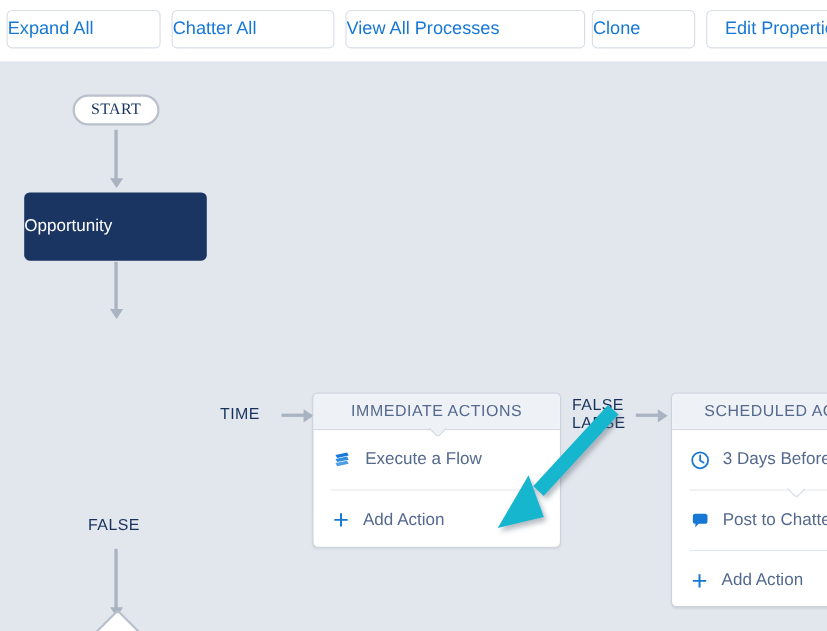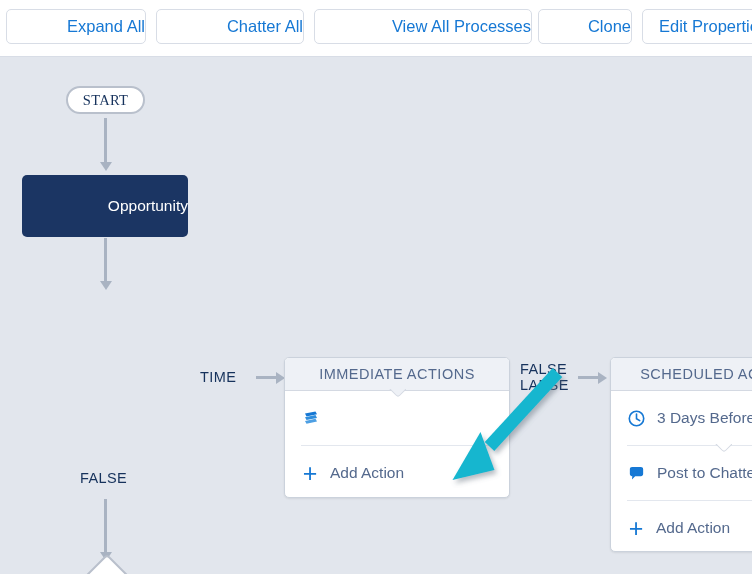--- a/index.html
+++ b/index.html
@@ -36,21 +36,21 @@
     position: absolute;
     top: 9px;
     height: 35px;
     box-sizing: border-box;
     background: #ffffff;
     border: 1px solid #d8dde6;
     border-radius: 5px;
     color: #1678d4;
     font-size: 16.5px;
     line-height: 33px;
-    text-align: right;
+    text-align: left;
     white-space: nowrap;
     cursor: pointer;
     overflow: hidden;
   }
 
   
   .canvas {
     position: absolute;
     left: 0;
     top: 58px;
@@ -85,21 +85,21 @@
     left: 22px;
     top: 117px;
     width: 166px;
     height: 62px;
     box-sizing: border-box;
     background: #1b3563;
     border-radius: 5px;
     color: #ffffff;
     font-size: 15.5px;
     line-height: 62px;
-    text-align: right;
+    text-align: left;
   }
 
   
   .diamond-wrap {
     position: absolute;
     left: 22px;
     top: 235px;
     width: 167px;
     height: 167px;
   }
@@ -304,20 +304,21 @@
         <span class="notch"></span>
       </div>
       <div class="card-row">
         <span>
           <svg class="icon-svg" width="20" height="20" viewBox="0 0 20 20">
             <path d="M4 5.6 L14.5 3.4 L16 6.2 L5.5 8.4 Z" fill="#1678d4"></path>
             <path d="M4 9.3 L14.5 7.1 L16 9.9 L5.5 12.1 Z" fill="#2f8ddc"></path>
             <path d="M4 13 L14.5 10.8 L16 13.6 L5.5 15.8 Z" fill="#4d9fe3"></path>
           </svg>
         </span>
+        <span class="rlabel">Execute a Flow</span>
       </div>
       <div class="card-divider"></div>
       <div class="card-row add-action">
         <span class="plus-icon">+</span>
         <span class="rlabel">Add Action</span>
       </div>
     </div>
 
     <div class="branch-label two-line" style="left:520px;top:303px;">
       <div>FALSE</div>

